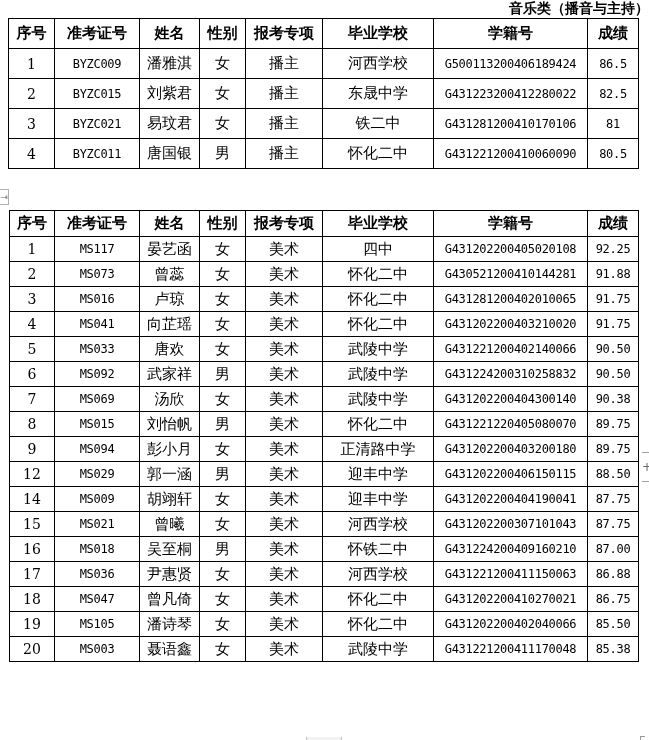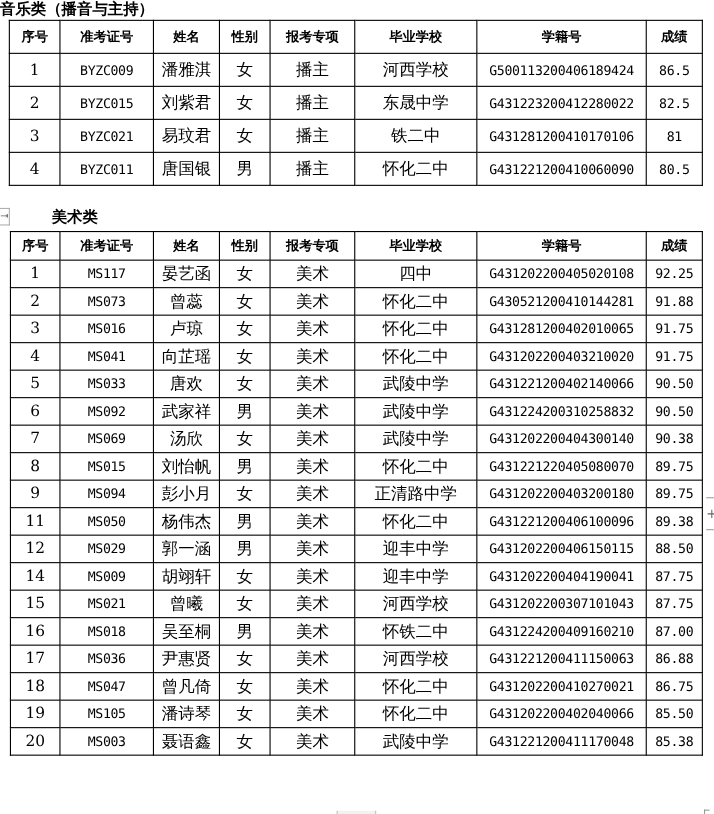--- a/index.html
+++ b/index.html
@@ -1,22 +1,22 @@
 <!DOCTYPE html>
 <html><head>
 <meta charset="utf-8">
 <style>
   html, body { margin: 0; padding: 0; background: #ffffff; }
   body { width: 649px; height: 740px; position: relative; overflow: hidden;
          font-family: "DejaVu Serif", "Liberation Serif", serif; color: #000; }
-  .title { position: absolute; left: 0; width: 649px; text-align: left;
+  .title { position: absolute; left: 0; width: 649px; text-align: right;
            font-family: "DejaVu Sans", "Liberation Sans", sans-serif; font-weight: bold; font-size: 14px; }
   table { position: absolute; border-collapse: collapse; table-layout: fixed; }
   td, th { border: 1px solid #000; text-align: center; padding: 0; overflow: hidden; white-space: nowrap; }
-  th { font-family: "DejaVu Sans", "Liberation Sans", sans-serif; font-weight: bold; font-size: 12px; }
+  th { font-family: "DejaVu Sans", "Liberation Sans", sans-serif; font-weight: bold; font-size: 15px; }
   td { font-size: 14px; }
   td.mono { font-family: "DejaVu Sans Mono", "Liberation Mono", monospace; font-size: 12px; letter-spacing: -0.3px; }
   td.cjk { font-family: "DejaVu Sans", "Liberation Sans", sans-serif; font-size: 15px; }
   #t1 { left: 8px; top: 18px; width: 630px; }
   #t1 th { height: 29px; }
   #t1 td { height: 29px; }
   #t2 { left: 9px; top: 210px; width: 629px; }
   #t2 th { height: 25px; }
   #t2 td { height: 24px; }
   .move-handle { position: absolute; left: 0; top: 189px; width: 8px; height: 14px;
@@ -214,30 +214,20 @@
         <td>9</td>
         <td class="mono">MS094</td>
         <td class="cjk">彭小月</td>
         <td class="cjk">女</td>
         <td class="cjk">美术</td>
         <td class="cjk">正清路中学</td>
         <td class="mono">G431202200403200180</td>
         <td class="mono">89.75</td>
       </tr>
       <tr>
-        <td>11</td>
-        <td class="mono">MS050</td>
-        <td class="cjk">杨伟杰</td>
-        <td class="cjk">男</td>
-        <td class="cjk">美术</td>
-        <td class="cjk">怀化二中</td>
-        <td class="mono">G431221200406100096</td>
-        <td class="mono">89.38</td>
-      </tr>
-      <tr>
         <td>12</td>
         <td class="mono">MS029</td>
         <td class="cjk">郭一涵</td>
         <td class="cjk">男</td>
         <td class="cjk">美术</td>
         <td class="cjk">迎丰中学</td>
         <td class="mono">G431202200406150115</td>
         <td class="mono">88.50</td>
       </tr>
       <tr>

